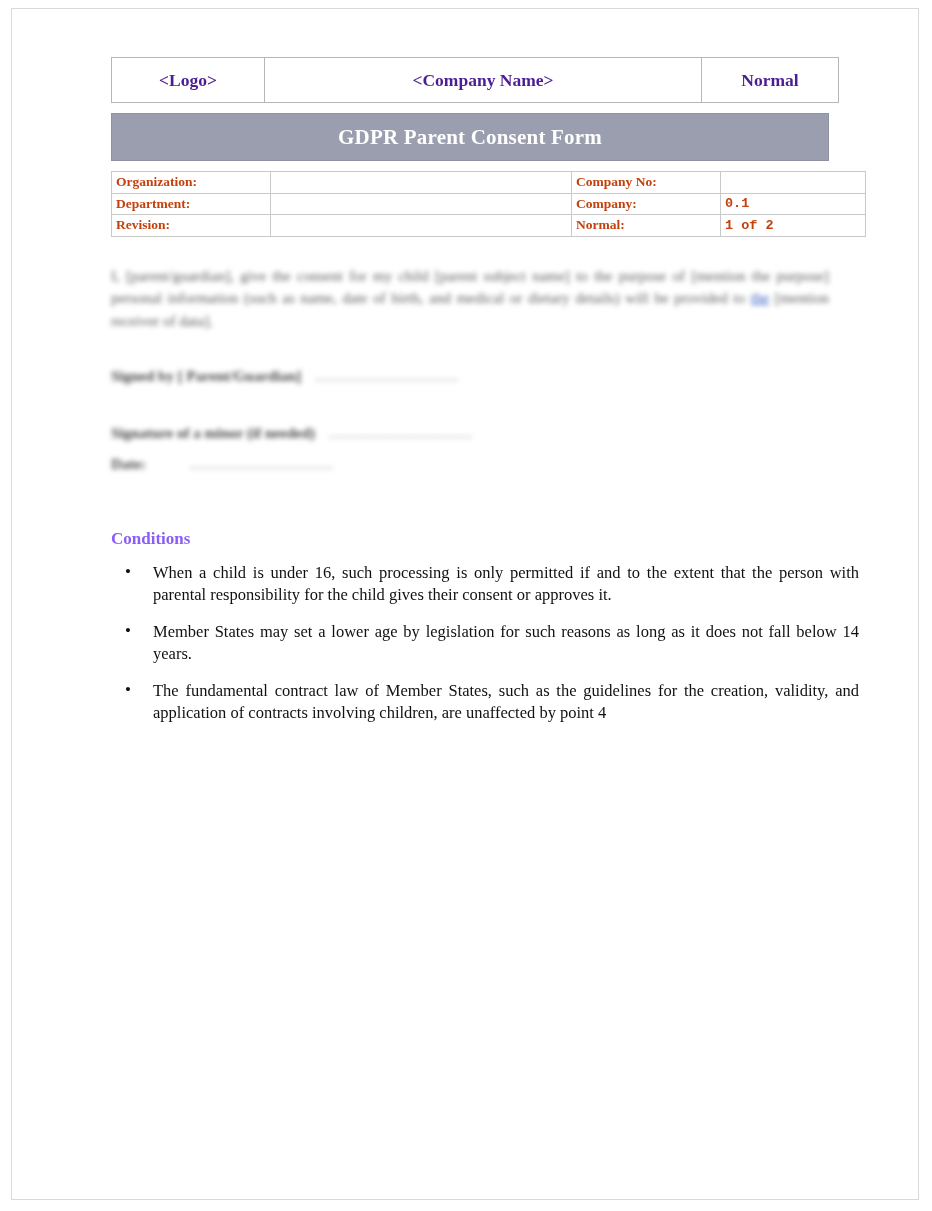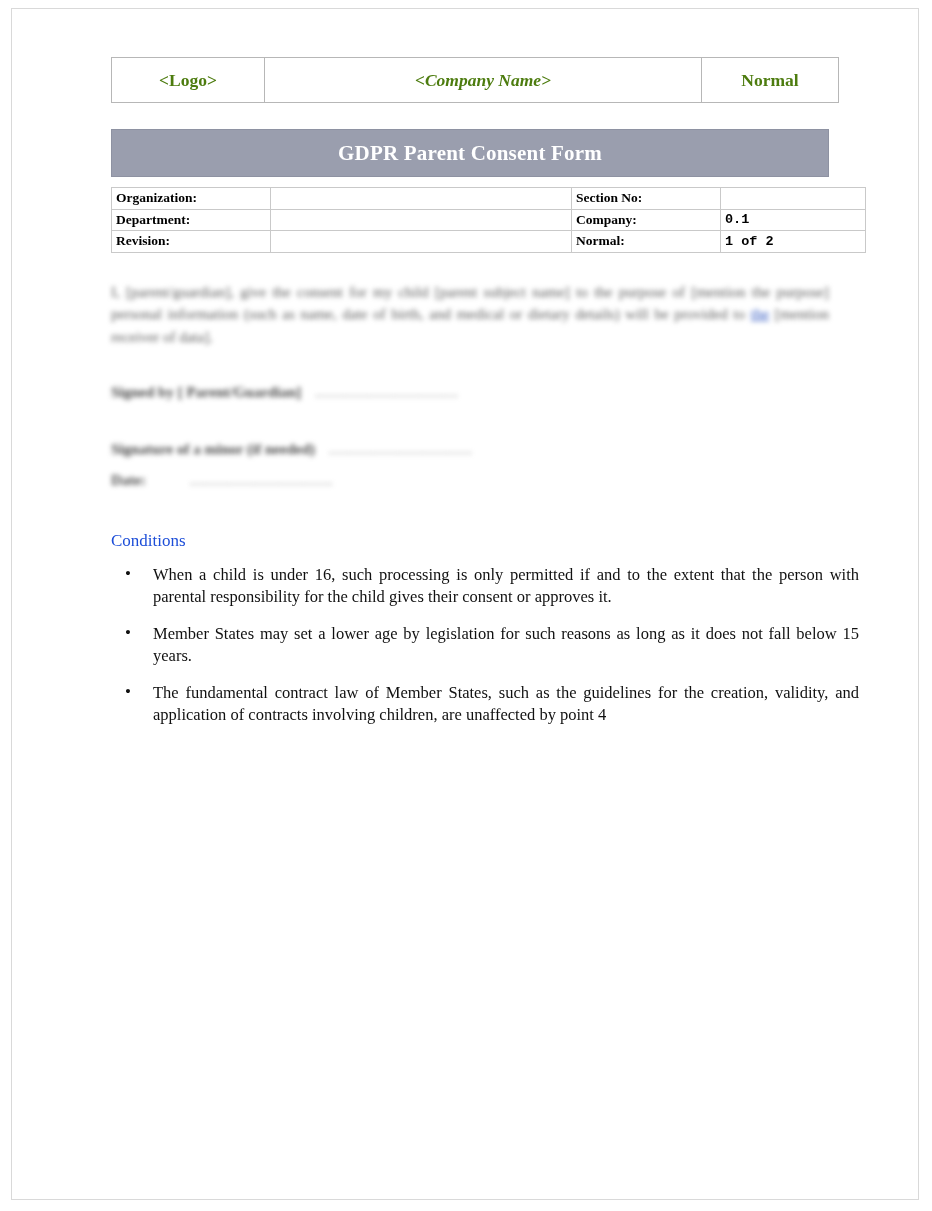--- a/index.html
+++ b/index.html
@@ -38,34 +38,34 @@
     width: 718px;
     table-layout: fixed;
   }
   table.hdr td {
     border: 1px solid #b7b7b7;
     height: 42px;
     text-align: center;
     vertical-align: middle;
     font-size: 17.5px;
     font-weight: bold;
-    color: #4d7c0f;
+    color: #4c1d95;
   }
   td.logo-cell { width: 150px; }
-  td.company-cell { width: 434px; font-style: italic; }
+  td.company-cell { width: 434px; }
   td.normal-cell {
     width: 134px;
     font-weight: normal;
     color: #7a7a7a;
     font-size: 17px;
   }
 
   
   .title-bar {
-    margin-top: 26px;
+    margin-top: 10px;
     width: 718px;
     height: 48px;
     background: #9a9eae;
     border: 1px solid #8e92a2;
     box-sizing: border-box;
     display: flex;
     align-items: center;
     justify-content: center;
   }
   .title-bar .title-text {
@@ -80,21 +80,21 @@
     margin-top: 10px;
     border-collapse: collapse;
     width: 718px;
     table-layout: fixed;
   }
   table.meta td {
     border: 1px solid #c9c9c9;
     height: 20.5px;
     font-size: 13.5px;
     font-weight: bold;
-    color: #000000;
+    color: #c2410c;
     padding: 0 4px;
     vertical-align: middle;
   }
   td.m-label { width: 150px; }
   td.m-value { width: 292px; }
   td.m-label2 { width: 140px; }
   td.m-value2 { width: 136px; font-family: Liberation Mono, monospace; }
 
   
   .blurred {
@@ -126,24 +126,24 @@
     letter-spacing: 1.2px;
     font-weight: normal;
     color: #6e6e6e;
   }
   .sign-row2 { margin-top: 40px; }
   .sign-row3 { margin-top: 14px; }
   .sign-row3 .dots { margin-left: 44px; }
 
   
   .conditions-heading {
-    margin-top: 42px;
+    margin-top: 56px;
     font-size: 17px;
-    font-weight: normal;
-    color: #1d4ed8;
+    font-weight: bold;
+    color: #8b5cf6;
   }
   ul.conditions {
     margin: 13px 0 7px 0;
     padding: 0 0 0 30px;
     list-style: none;
     width: 718px;
   }
   ul.conditions li {
     position: relative;
     font-size: 16.5px;
@@ -181,21 +181,21 @@
 
     <div class="title-bar">
       <span class="title-text">GDPR Parent Consent Form</span>
     </div>
 
     <table class="meta">
       <tbody>
           <tr>
         <td class="m-label">Organization:</td>
         <td class="m-value"></td>
-        <td class="m-label2">Section No:</td>
+        <td class="m-label2">Company No:</td>
         <td class="m-value2"></td>
       </tr>
       <tr>
         <td class="m-label">Department:</td>
         <td class="m-value"></td>
         <td class="m-label2">Company:</td>
         <td class="m-value2">0.1</td>
       </tr>
       <tr>
         <td class="m-label">Revision:</td>
@@ -220,18 +220,18 @@
 
     <div class="sign-row sign-row3 blurred">
       <span>Date:</span>
       <span class="dots">.............................</span>
     </div>
 
     <div class="conditions-heading">Conditions</div>
 
     <ul class="conditions">
       <li>When a child is under 16, such processing is only permitted if and to the extent that the person with parental responsibility for the child gives their consent or approves it.</li>
-      <li>Member States may set a lower age by legislation for such reasons as long as it does not fall below 15 years.</li>
+      <li>Member States may set a lower age by legislation for such reasons as long as it does not fall below 14 years.</li>
       <li>The fundamental contract law of Member States, such as the guidelines for the creation, validity, and application of contracts involving children, are unaffected by point 4</li>
     </ul>
 
   </div>
 </div>
 
 </body></html>

